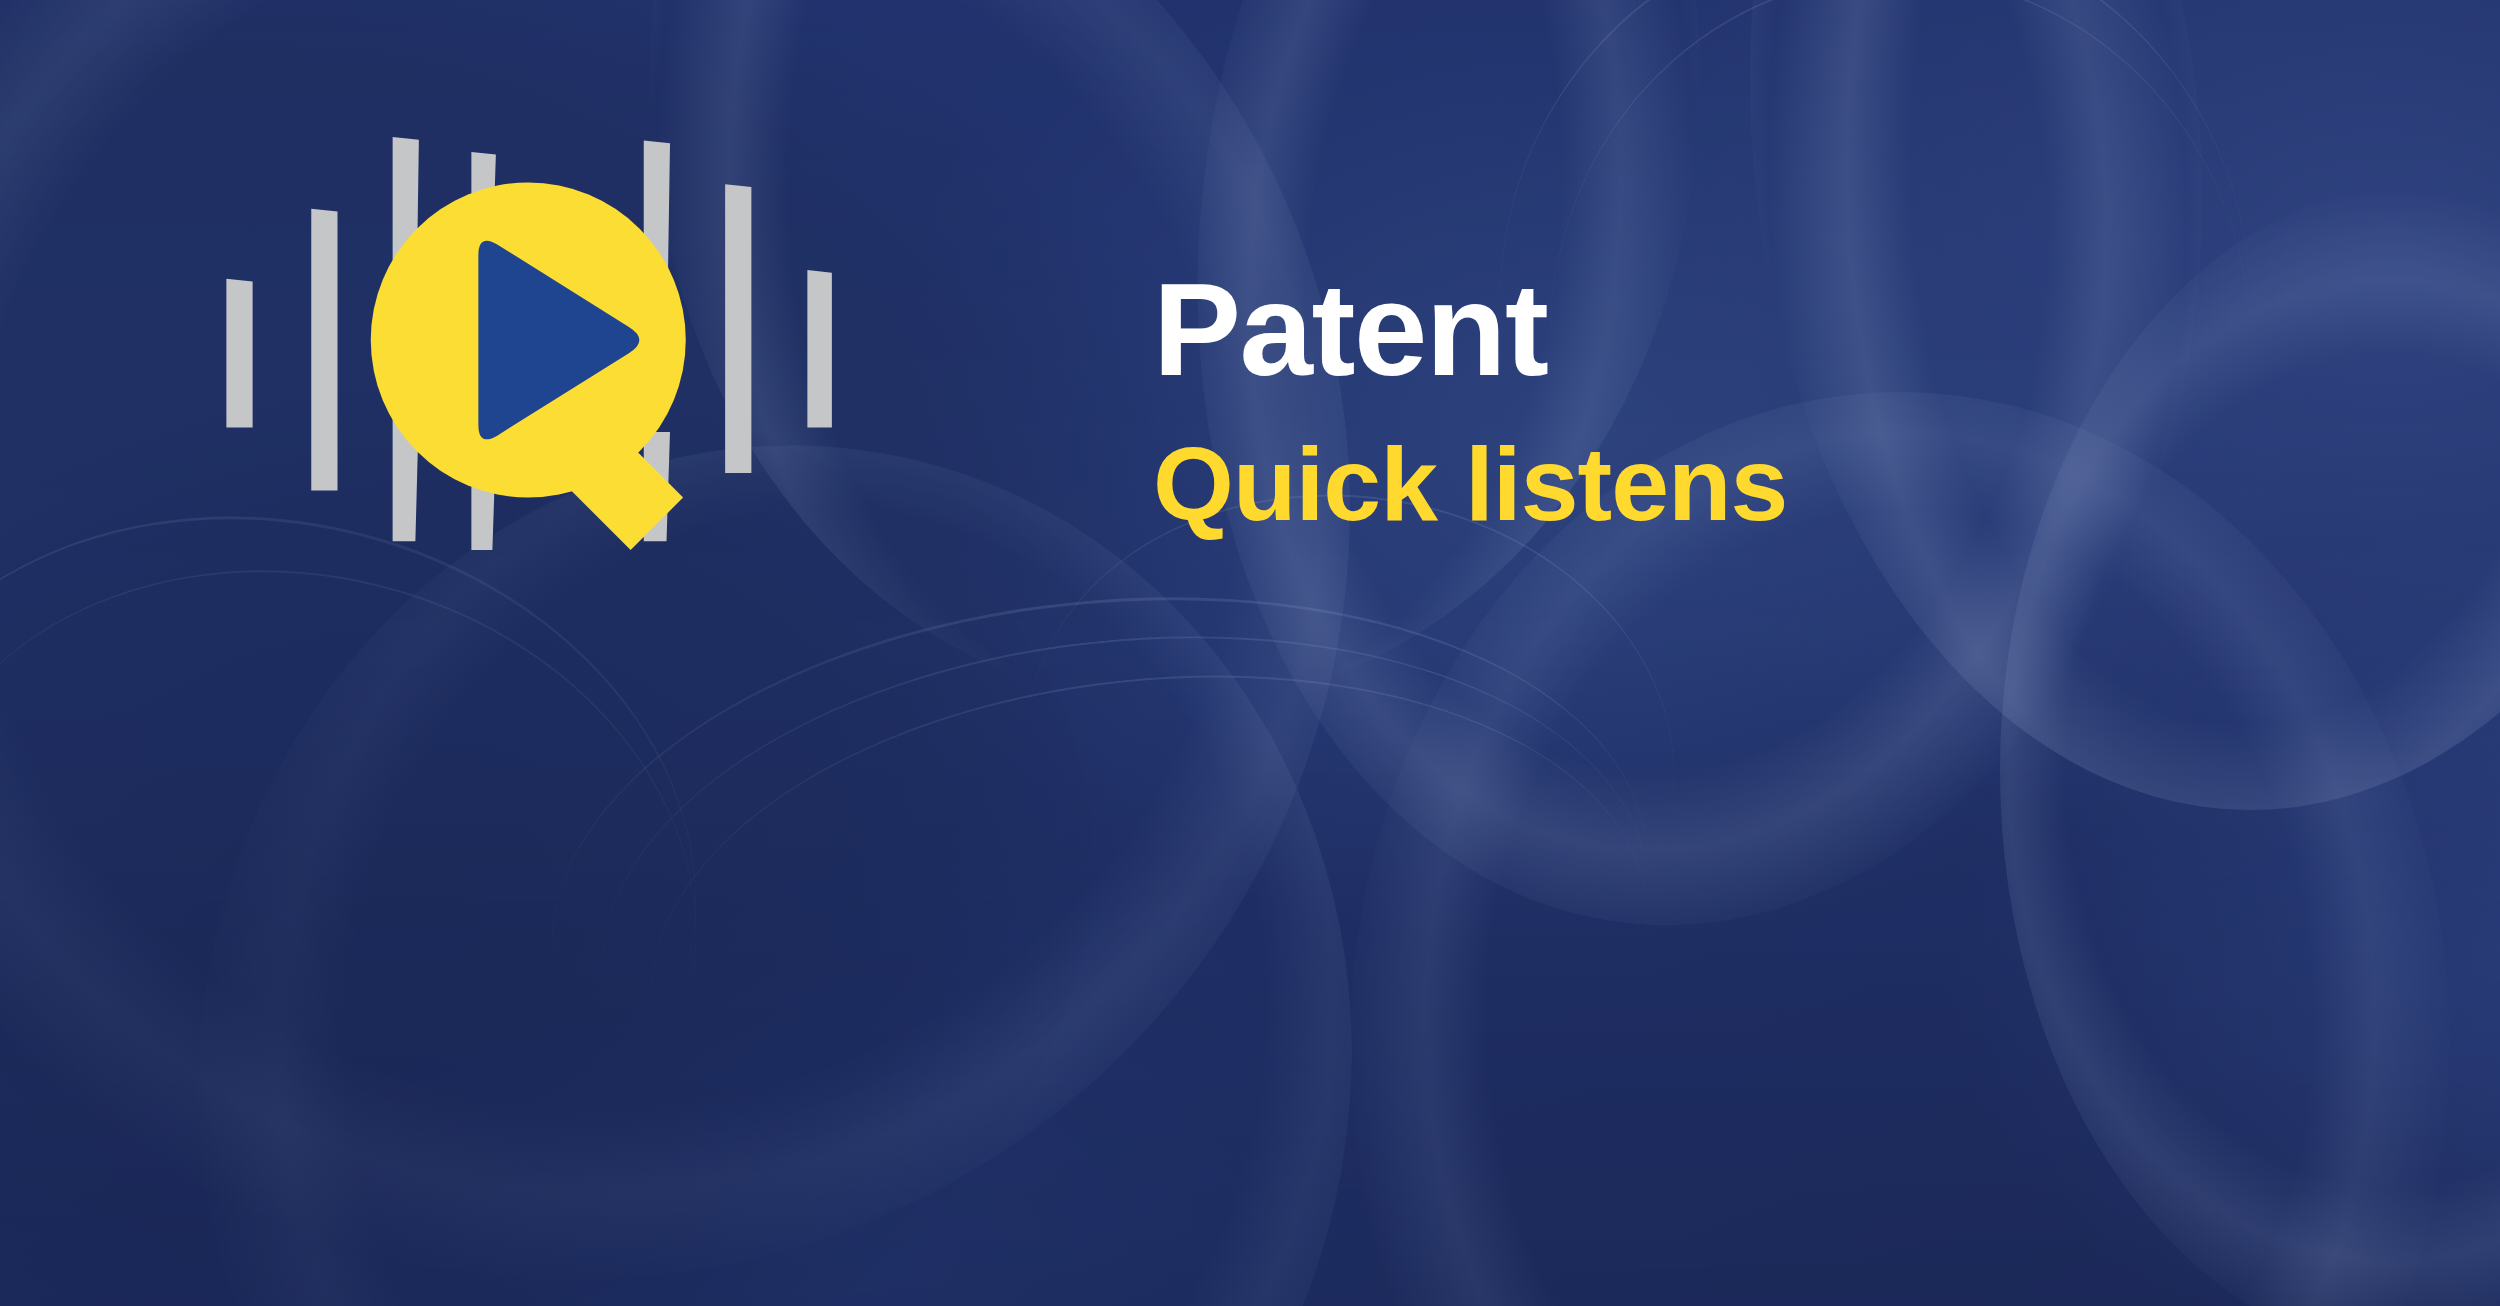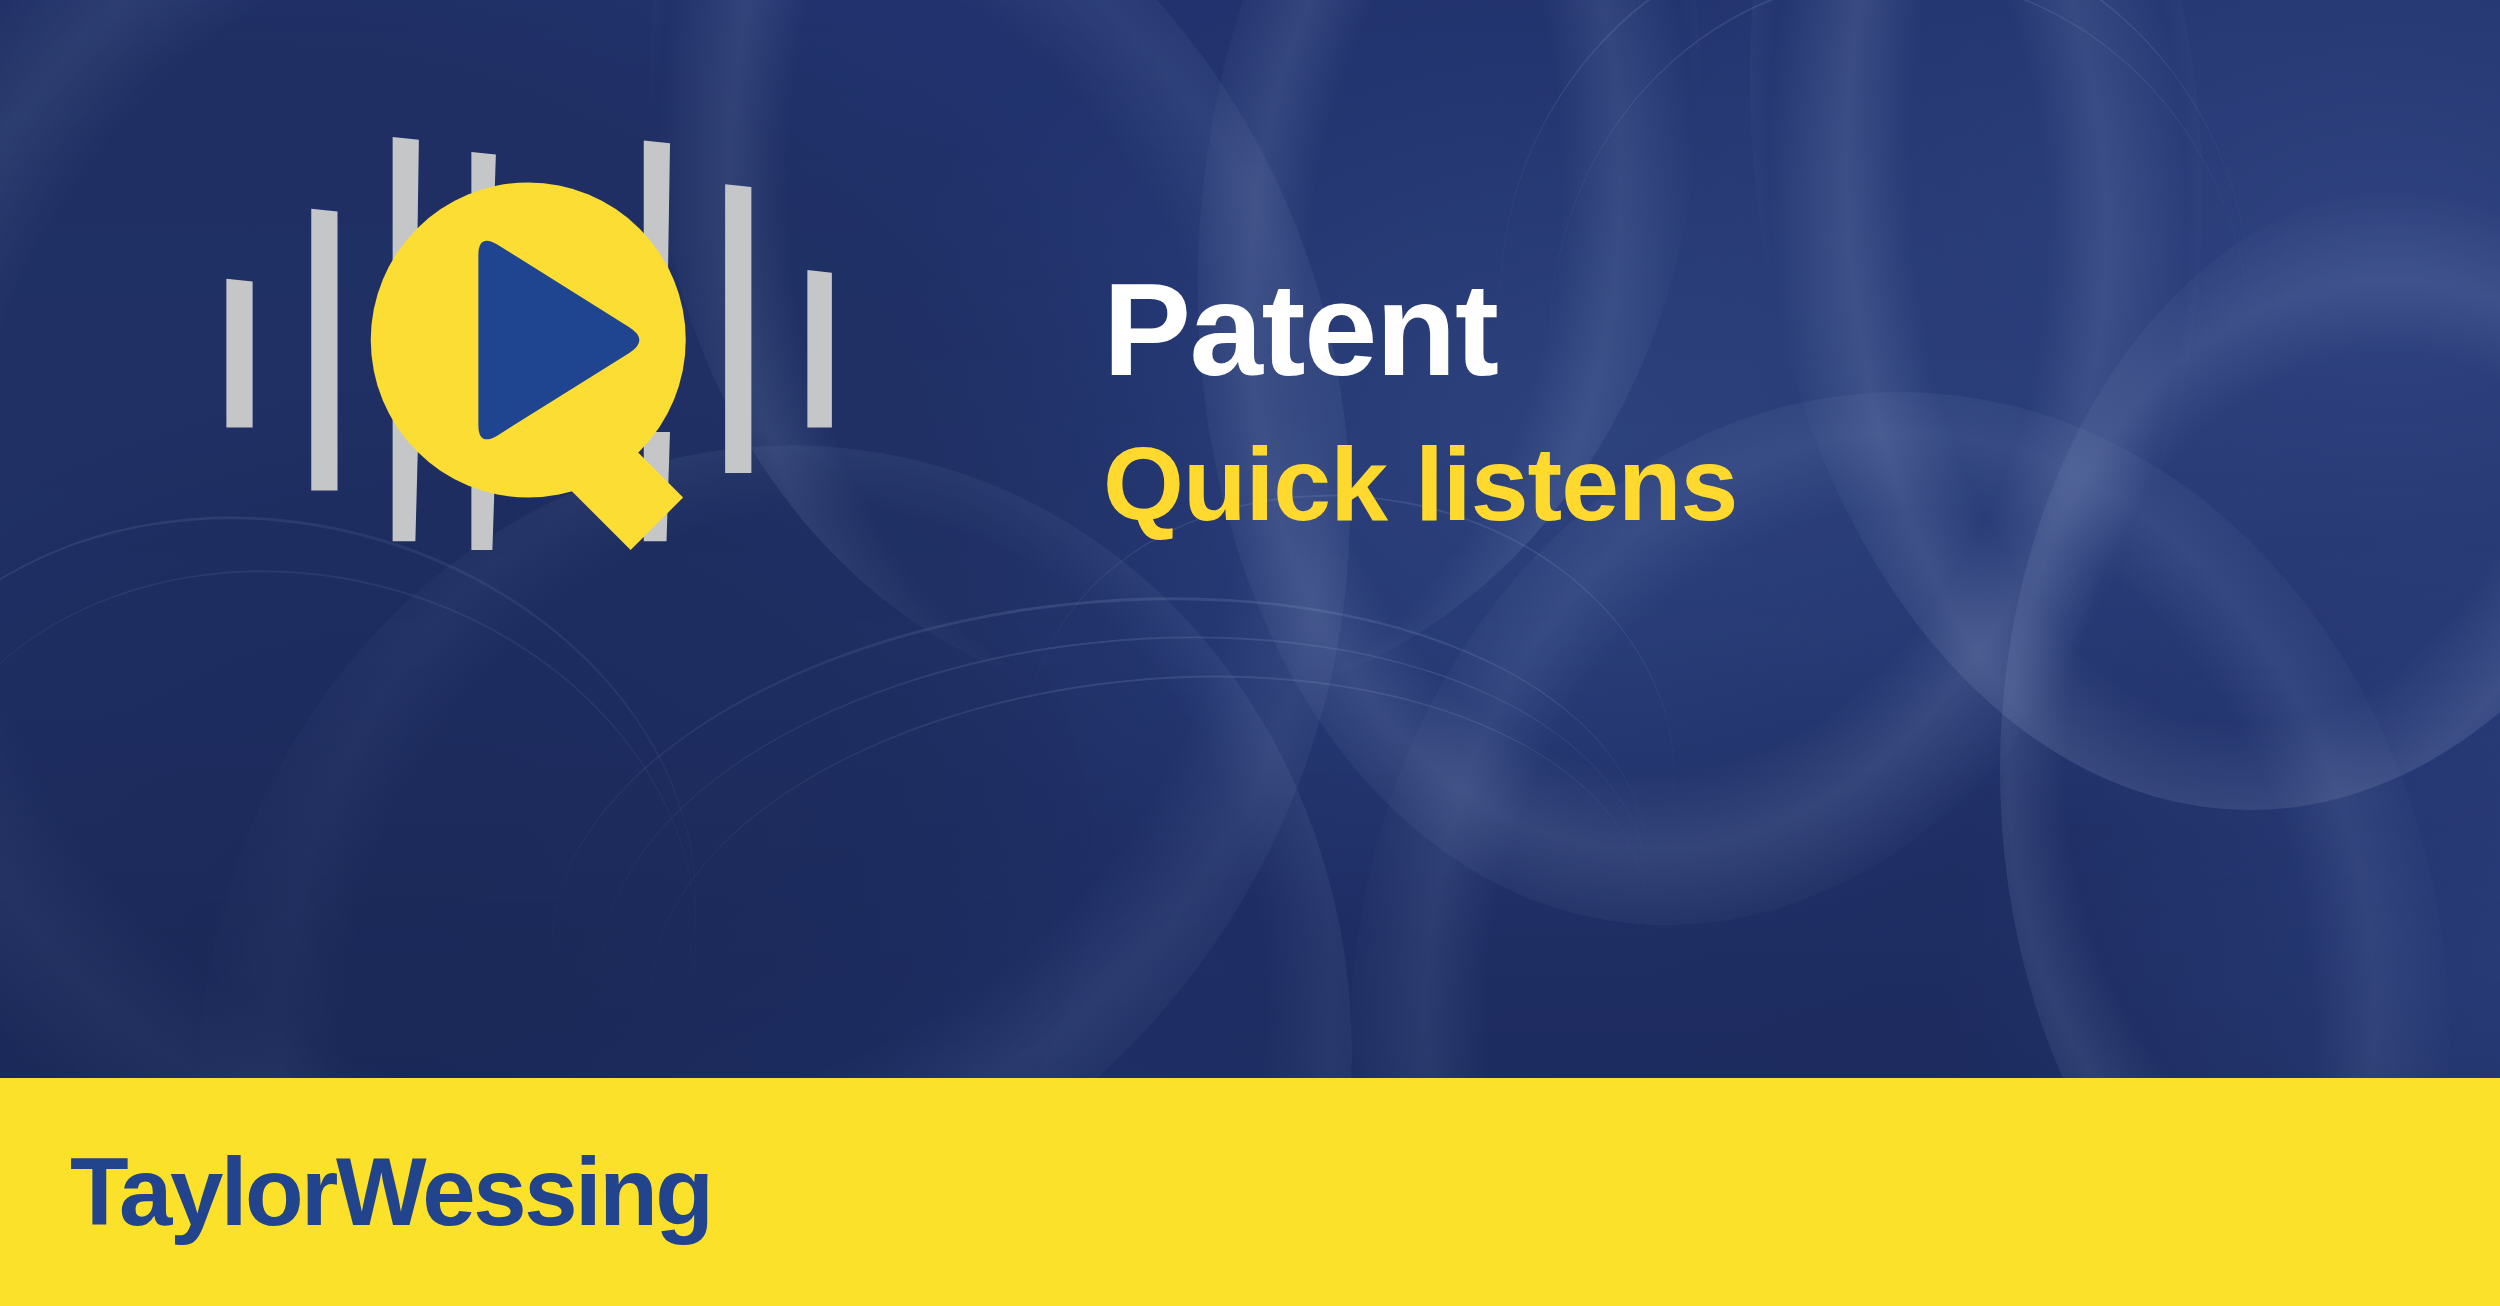--- a/index.html
+++ b/index.html
@@ -108,21 +108,21 @@
     left: 195px;
     top: 130px;
     width: 670px;
     height: 420px;
   }
   .logo-mark svg { display: block; width: 100%; height: 100%; overflow: visible; }
 
   
   .title-block {
     position: absolute;
-    left: 1103px;
+    left: 1153px;
     top: 262px;
     width: 1300px;
   }
   .title-line {
     display: block;
     color: #ffffff;
     font-family: "Liberation Sans", sans-serif;
     font-weight: bold;
     font-size: 132px;
     line-height: 1.03;
@@ -217,17 +217,14 @@
                  Z"></path>
       </g>
     </svg>
   </div>
 
   <div class="title-block">
     <span class="title-line">Patent</span>
     <span class="subtitle-line">Quick listens</span>
   </div>
 
-  <div class="brand-bar">
-    <span class="brand-wordmark">TaylorWessing</span>
-  </div>
 
 </div>
 
 </body></html>

